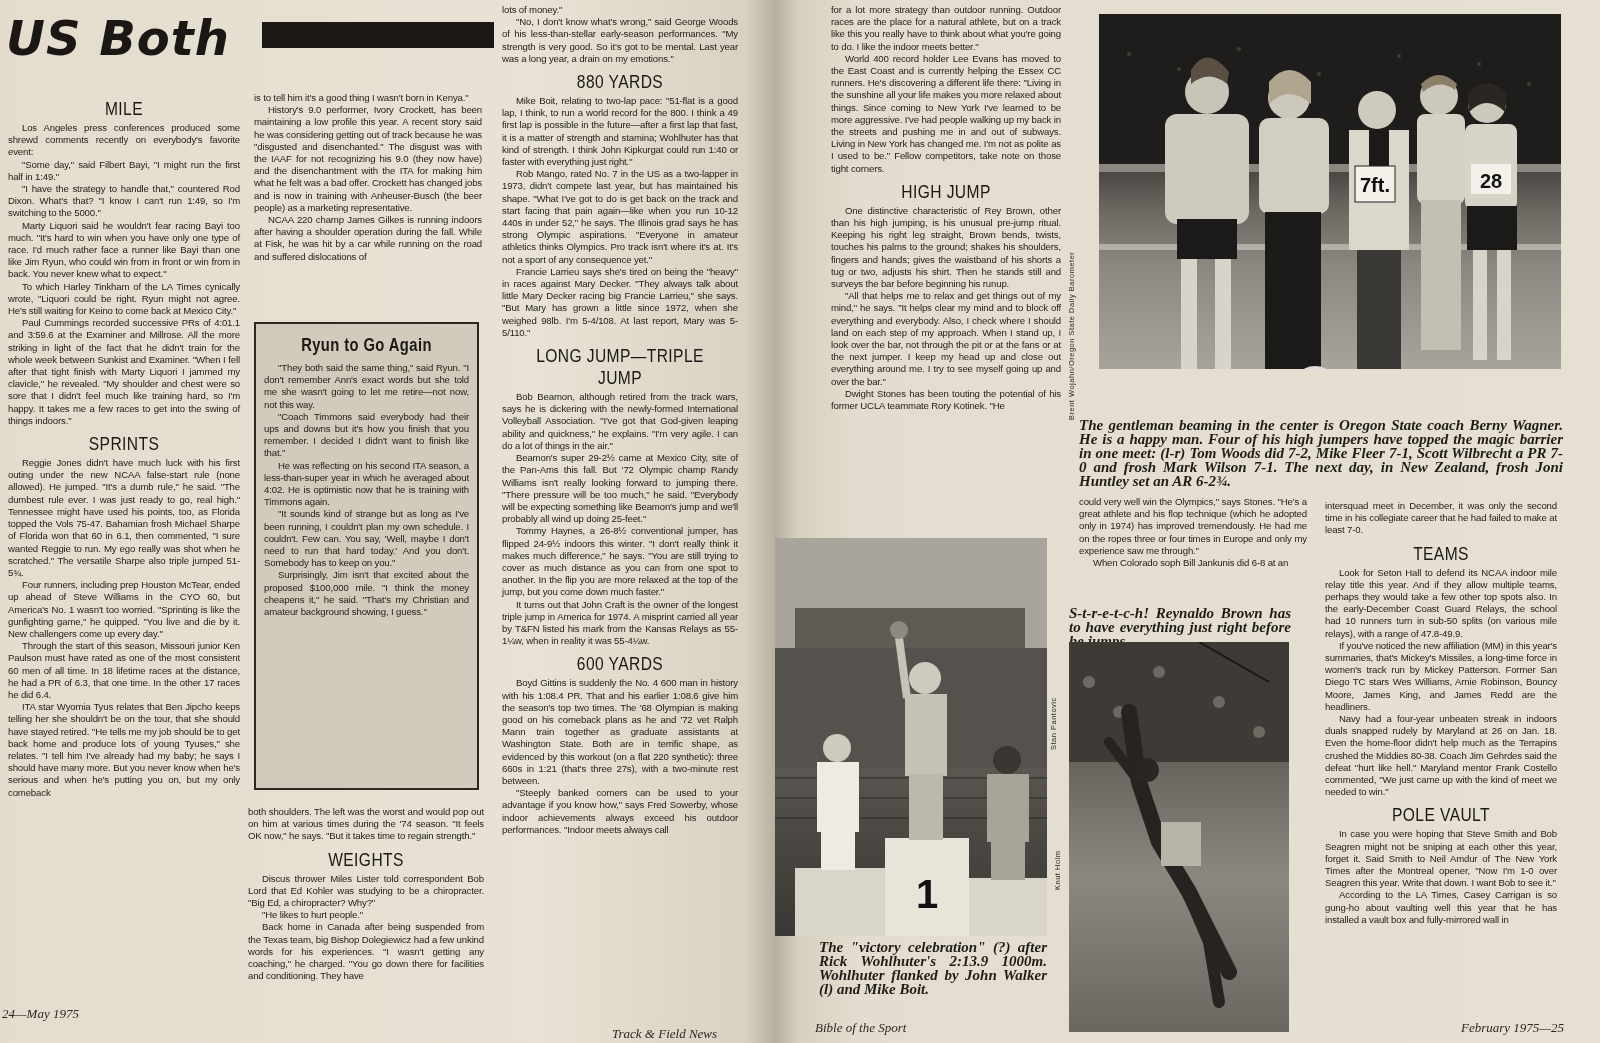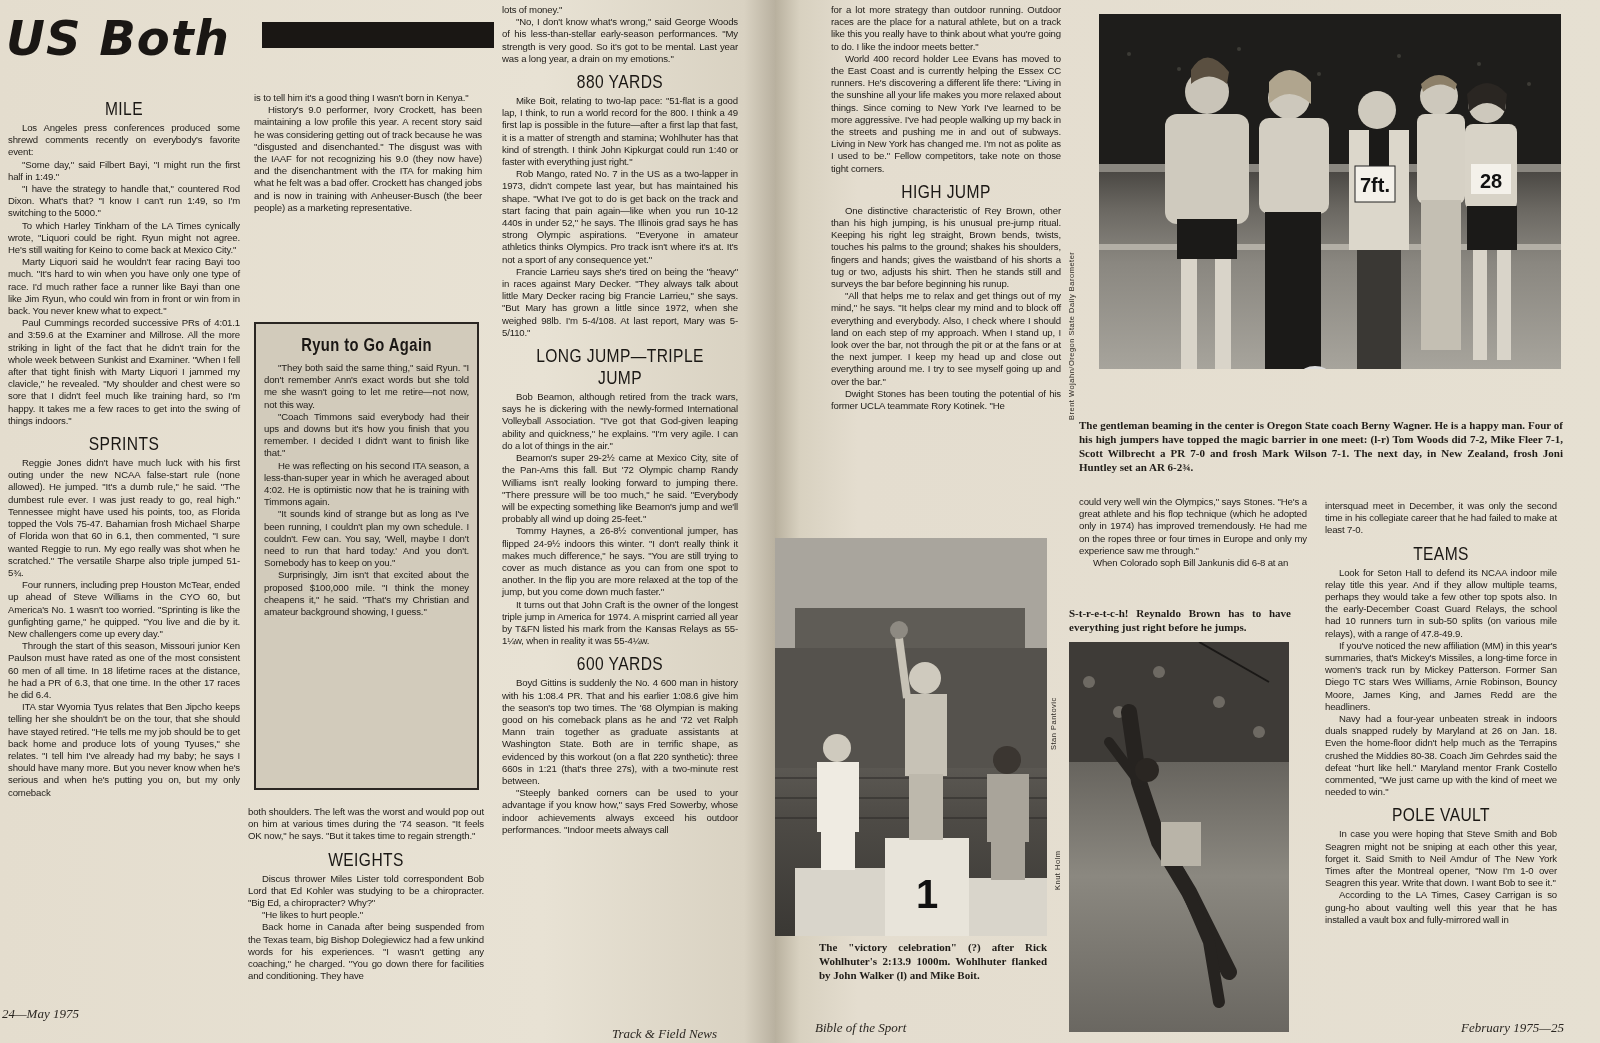--- a/index.html
+++ b/index.html
@@ -11,47 +11,48 @@
   .col p { margin:0; text-indent:14px; }
   .col p.noind { text-indent:0; }
   .hd { text-align:center; font-family:"Liberation Sans", sans-serif; font-size:19px; line-height:22px; font-weight:normal; letter-spacing:0.5px; transform:scaleX(0.82); margin:6px 0 2px 0; color:#1a1714; }
   .masthead { position:absolute; left:6px; top:10px; font-family:"DejaVu Sans", sans-serif; font-weight:bold; font-size:48px; line-height:56px; color:#1a1714; letter-spacing:1px; font-style:italic; }
   .mastbar { position:absolute; left:262px; top:22px; width:232px; height:26px; background:#1a1714; }
   .boxed { position:absolute; left:254px; top:322px; width:225px; height:468px; background:#d2cbbb; border:2px solid #2a2622; box-sizing:border-box; padding:4px 8px; }
   .boxed .hd { font-weight:bold; font-size:18px; margin:6px 0 6px 0; }
   .folio { position:absolute; font-family:"Liberation Serif", serif; font-style:italic; font-size:13px; color:#2b2722; }
   .photo { position:absolute; overflow:hidden; background:#2b2926; }
   .credit { position:absolute; font-family:"Liberation Sans", sans-serif; font-size:7.5px; color:#2b2722; writing-mode:vertical-rl; transform:rotate(180deg); letter-spacing:0.5px; }
-  .caption { position:absolute; font-family:"Liberation Serif", serif; font-weight:bold; font-size:11px; line-height:14px; color:#1f1c18; text-align:justify; }
+  .caption { position:absolute; font-family:"Liberation Serif", serif; font-style:italic; font-weight:bold; font-size:15px; line-height:14px; color:#1f1c18; text-align:justify; }
 </style>
 </head>
 <body>
 
 <div class="page left">
   <div class="masthead">US Both</div>
   <div class="mastbar"></div>
 
   <div class="col" style="left:8px; top:92px; width:232px;">
     <div class="hd">MILE</div>
     <p>Los Angeles press conferences produced some shrewd comments recently on everybody's favorite event:</p>
     <p>"Some day," said Filbert Bayi, "I might run the first half in 1:49."</p>
     <p>"I have the strategy to handle that," countered Rod Dixon. What's that? "I know I can't run 1:49, so I'm switching to the 5000."</p>
+    <p>Marty Liquori said he wouldn't fear racing Bayi too much. "It's hard to win when you have only one type of race. I'd much rather face a runner like Bayi than one like Jim Ryun, who could win from in front or win from in back. You never knew what to expect."</p>
     <p>To which Harley Tinkham of the LA Times cynically wrote, "Liquori could be right. Ryun might not agree. He's still waiting for Keino to come back at Mexico City."</p>
-    <p>Marty Liquori said he wouldn't fear racing Bayi too much. "It's hard to win when you have only one type of race. I'd much rather face a runner like Bayi than one like Jim Ryun, who could win from in front or win from in back. You never knew what to expect."</p>
     <p>Paul Cummings recorded successive PRs of 4:01.1 and 3:59.6 at the Examiner and Millrose. All the more striking in light of the fact that he didn't train for the whole week between Sunkist and Examiner. "When I fell after that tight finish with Marty Liquori I jammed my clavicle," he revealed. "My shoulder and chest were so sore that I didn't feel much like training hard, so I'm happy. It takes me a few races to get into the swing of things indoors."</p>
     <div class="hd">SPRINTS</div>
     <p>Reggie Jones didn't have much luck with his first outing under the new NCAA false-start rule (none allowed). He jumped. "It's a dumb rule," he said. "The dumbest rule ever. I was just ready to go, real high." Tennessee might have used his points, too, as Florida topped the Vols 75-47. Bahamian frosh Michael Sharpe of Florida won that 60 in 6.1, then commented, "I sure wanted Reggie to run. My ego really was shot when he scratched." The versatile Sharpe also triple jumped 51-5¾.</p>
     <p>Four runners, including prep Houston McTear, ended up ahead of Steve Williams in the CYO 60, but America's No. 1 wasn't too worried. "Sprinting is like the gunfighting game," he quipped. "You live and die by it. New challengers come up every day."</p>
     <p>Through the start of this season, Missouri junior Ken Paulson must have rated as one of the most consistent 60 men of all time. In 18 lifetime races at the distance, he had a PR of 6.3, that one time. In the other 17 races he did 6.4.</p>
     <p>ITA star Wyomia Tyus relates that Ben Jipcho keeps telling her she shouldn't be on the tour, that she should have stayed retired. "He tells me my job should be to get back home and produce lots of young Tyuses," she relates. "I tell him I've already had my baby; he says I should have many more. But you never know when he's serious and when he's putting you on, but my only comeback</p>
   </div>
 
   <div class="col" style="left:254px; top:92px; width:228px;">
     <p class="noind">is to tell him it's a good thing I wasn't born in Kenya."</p>
     <p>History's 9.0 performer, Ivory Crockett, has been maintaining a low profile this year. A recent story said he was considering getting out of track because he was "disgusted and disenchanted." The disgust was with the IAAF for not recognizing his 9.0 (they now have) and the disenchantment with the ITA for making him what he felt was a bad offer. Crockett has changed jobs and is now in training with Anheuser-Busch (the beer people) as a marketing representative.</p>
+    <p>NCAA 220 champ James Gilkes is running indoors after having a shoulder operation during the fall. While at Fisk, he was hit by a car while running on the road and suffered dislocations of</p>
   </div>
 
   <div class="boxed col">
     <div class="hd">Ryun to Go Again</div>
     <p>"They both said the same thing," said Ryun. "I don't remember Ann's exact words but she told me she wasn't going to let me retire—not now, not this way.</p>
     <p>"Coach Timmons said everybody had their ups and downs but it's how you finish that you remember. I decided I didn't want to finish like that."</p>
     <p>He was reflecting on his second ITA season, a less-than-super year in which he averaged about 4:02. He is optimistic now that he is training with Timmons again.</p>
     <p>"It sounds kind of strange but as long as I've been running, I couldn't plan my own schedule. I couldn't. Few can. You say, 'Well, maybe I don't need to run that hard today.' And you don't. Somebody has to keep on you."</p>
     <p>Surprisingly, Jim isn't that excited about the proposed $100,000 mile. "I think the money cheapens it," he said. "That's my Christian and amateur background showing, I guess."</p>
   </div>

